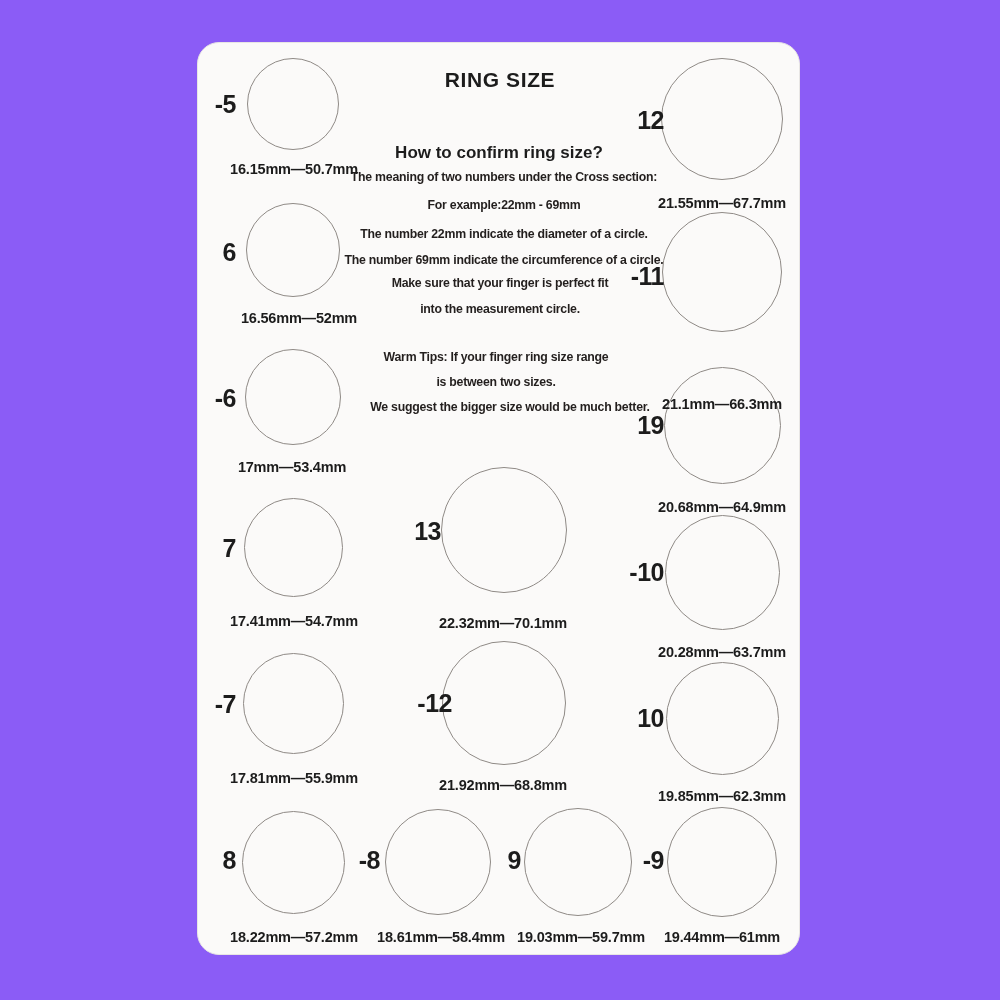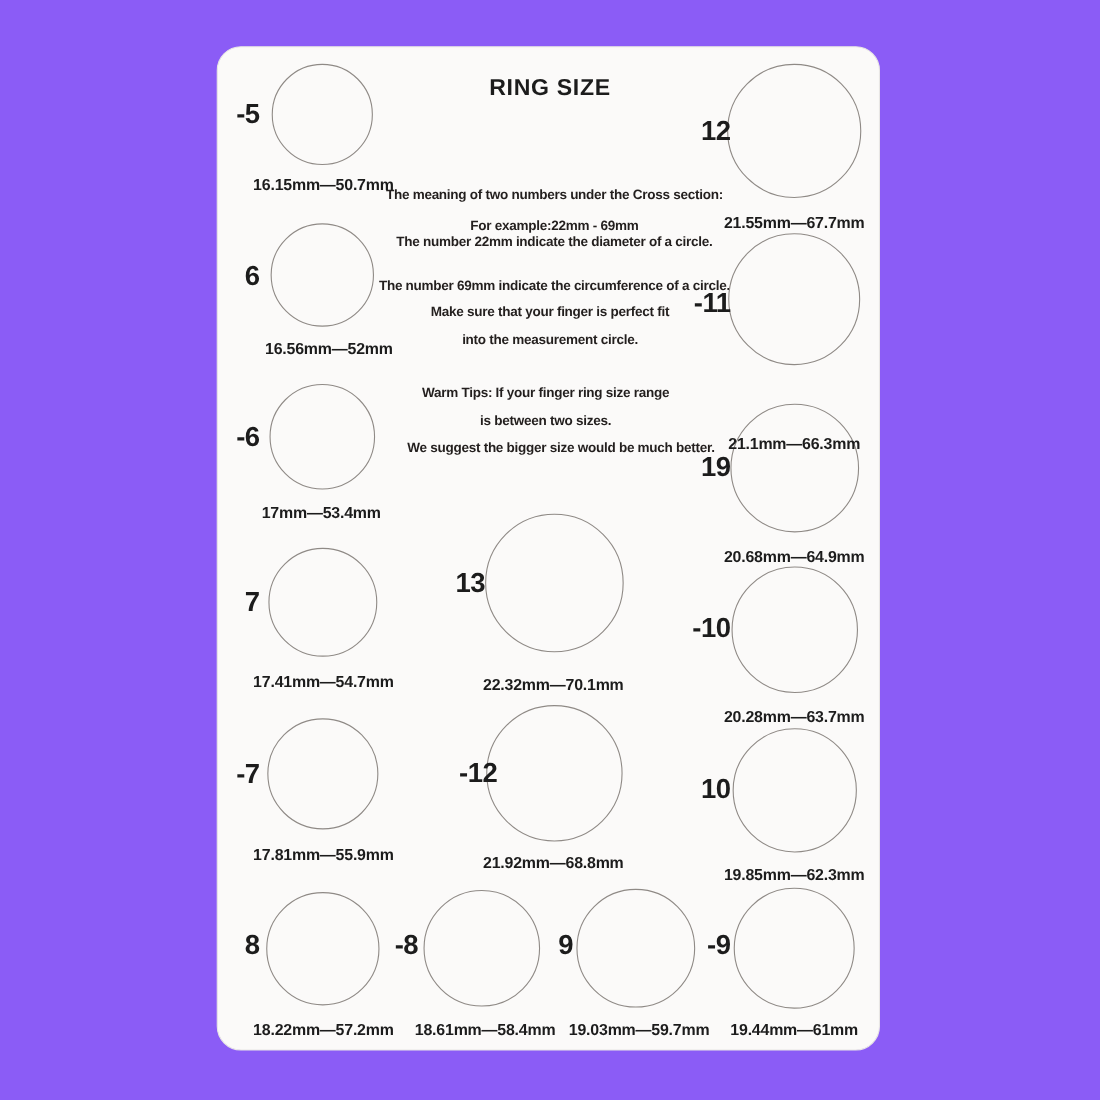--- a/index.html
+++ b/index.html
@@ -96,25 +96,26 @@
   }
 </style>
 </head>
 <body>
 
 <div id="page">
 
   <div id="card"></div>
 
   <div id="title-line1">RING SIZE</div>
+  <div id="subtitle">How to confirm ring size?</div>
 
   <div id="instructions-block">
       <div class="body-line" style="left: 504px; top: 170px;">The meaning of two numbers under the Cross section:</div>
       <div class="body-line" style="left: 504px; top: 198px;">For example:22mm - 69mm</div>
-      <div class="body-line" style="left: 504px; top: 213px;">The number 22mm indicate the diameter of a circle.</div>
+      <div class="body-line" style="left: 504px; top: 227px;">The number 22mm indicate the diameter of a circle.</div>
       <div class="body-line" style="left: 504px; top: 253px;">The number 69mm indicate the circumference of a circle.</div>
       <div class="body-line" style="left: 500px; top: 276px;">Make sure that your finger is perfect fit</div>
       <div class="body-line" style="left: 500px; top: 302px;">into the measurement circle.</div>
     </div>
   <div id="warmtips-block">
       <div class="body-line" style="left: 496px; top: 350px;">Warm Tips: If your finger ring size range</div>
       <div class="body-line" style="left: 496px; top: 375px;">is between two sizes.</div>
       <div class="body-line" style="left: 510px; top: 400px;">We suggest the bigger size would be much better.</div>
     </div>
   <div id="rings-layer">

